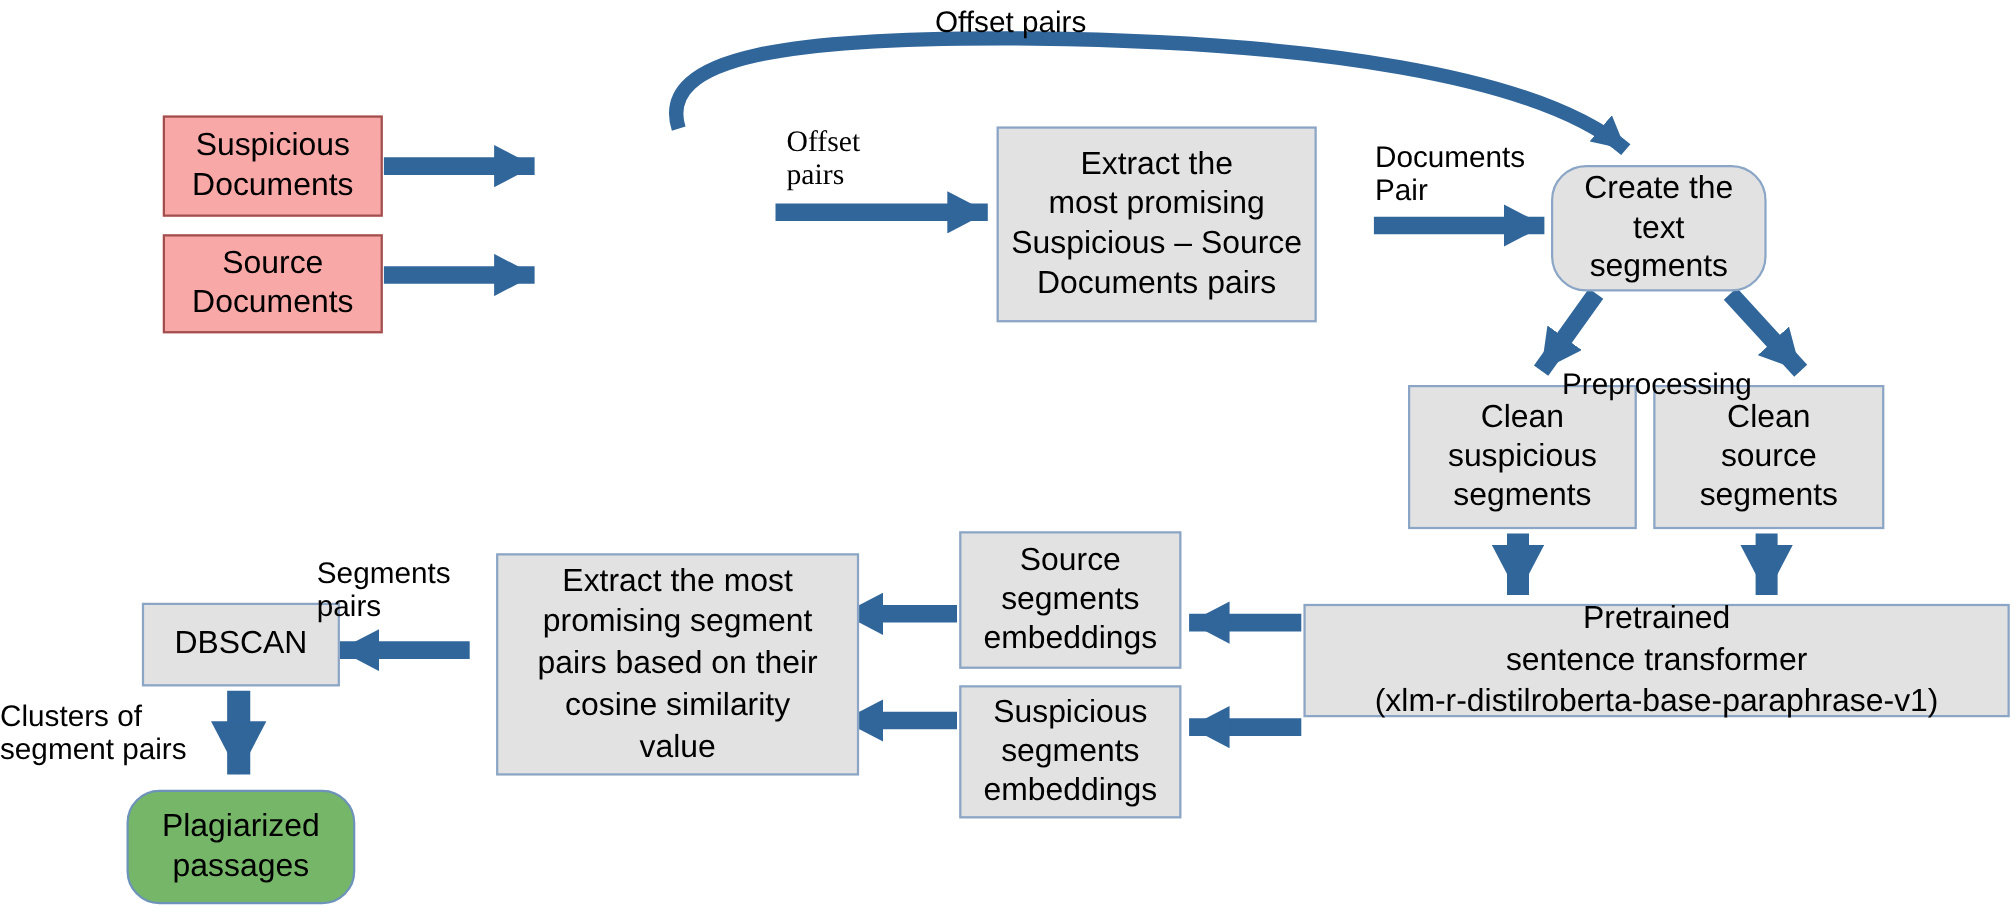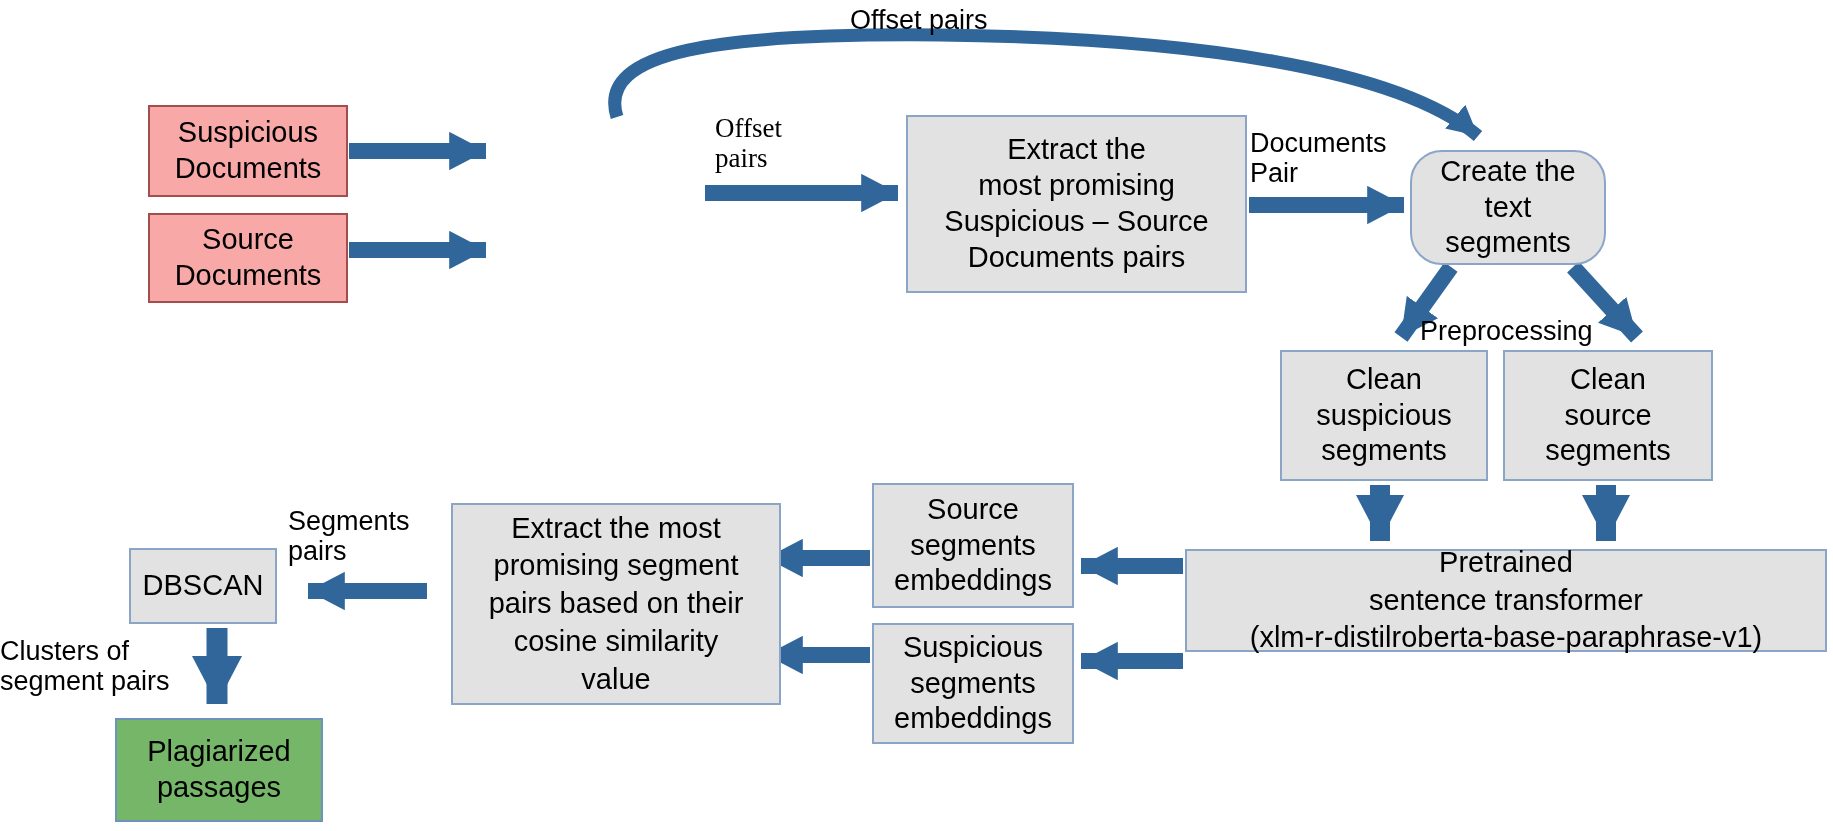--- a/index.html
+++ b/index.html
@@ -42,35 +42,35 @@
     position: absolute;
     white-space: pre-line;
     color: var(--text, #000);
     font-size: 27px;
     line-height: 1.12;
   }
   
   .b-suspicious { left: 148px; top: 105px; width: 200px; height: 92px; }
   .b-source     { left: 148px; top: 213px; width: 200px; height: 90px; }
   .b-encoplot   { left: 492px; top: 111px; width: 211px; height: 178px; }
-  .b-extractdocs{ left: 906px; top: 115px; width: 341px; height: 178px; }
+  .b-extractdocs{ left: 906px; top: 115px; width: 291px; height: 178px; }
   .b-create     { left: 1410px; top: 150px; width: 196px; height: 115px; border-radius: 32px; }
   .b-cleansusp  { left: 1280px; top: 350px; width: 208px; height: 131px; }
   .b-cleansrc   { left: 1503px; top: 350px; width: 210px; height: 131px; }
   .b-pretrained { left: 1185px; top: 549px; width: 642px; height: 103px; line-height: 1.3; }
   .b-srcemb     { left: 872px; top: 483px; width: 202px; height: 125px; }
   .b-suspemb    { left: 872px; top: 623px; width: 202px; height: 121px; }
   .b-extractseg { left: 429px; top: 503px; width: 330px; height: 202px; line-height: 1.3; margin-left: 22px; }
-  .b-dbscan     { left: 129px; top: 548px; width: 148px; height: 76px; }
-  .b-plag       { left: 115px; top: 718px; width: 208px; height: 104px; }
+  .b-dbscan     { left: 129px; top: 548px; width: 180px; height: 76px; }
+  .b-plag       { left: 115px; top: 718px; width: 208px; height: 104px; border-radius: 30px; }
   
   .l-offsettop  { left: 850px; top: 5px;   width: 180px; }
   .l-offsetmid  { left: 715px; top: 113px; width: 150px; font-family: Liberation Serif, serif; }
   .l-docpair    { left: 1250px; top: 128px; width: 155px; }
-  .l-preproc    { left: 1420px; top: 316px; width: 200px; }
+  .l-preproc    { left: 1420px; top: 334px; width: 200px; }
   .l-segpairs   { left: 288px; top: 506px; width: 140px; }
   .l-clusters   { left: 0px;   top: 636px; width: 196px; }
 </style>
 </head>
 <body>
 
 <div id="canvas">
 
   <svg id="arrows" viewBox="0 0 1833 831" xmlns="http://www.w3.org/2000/svg">
     <defs>

